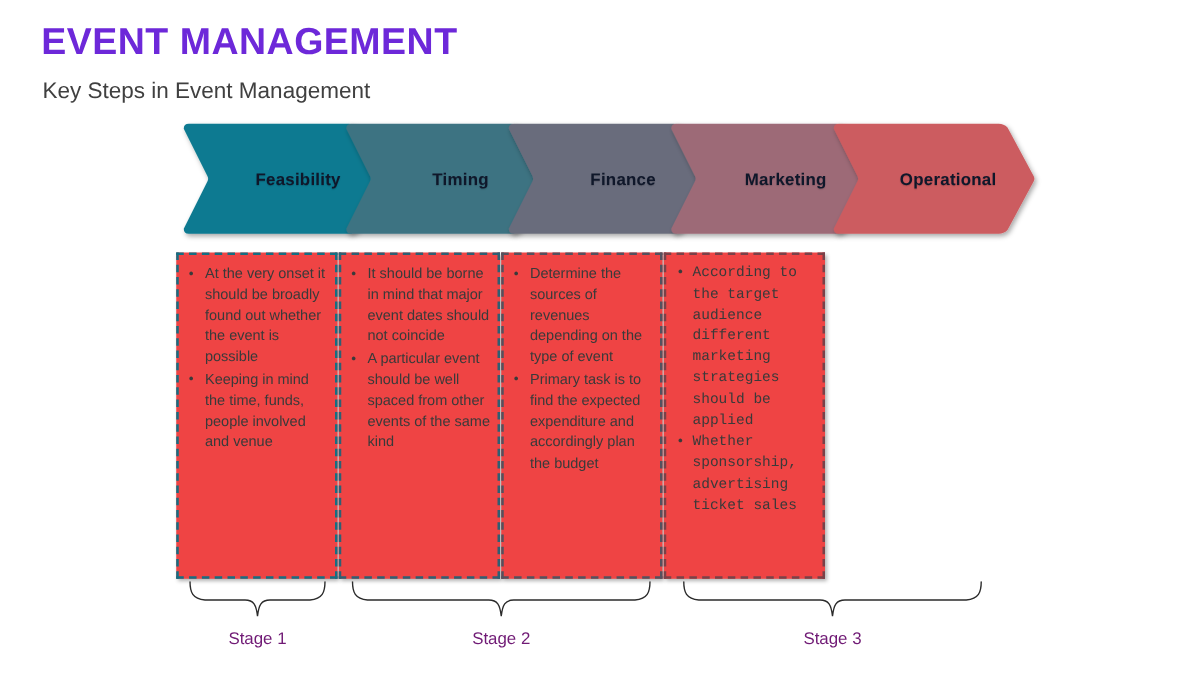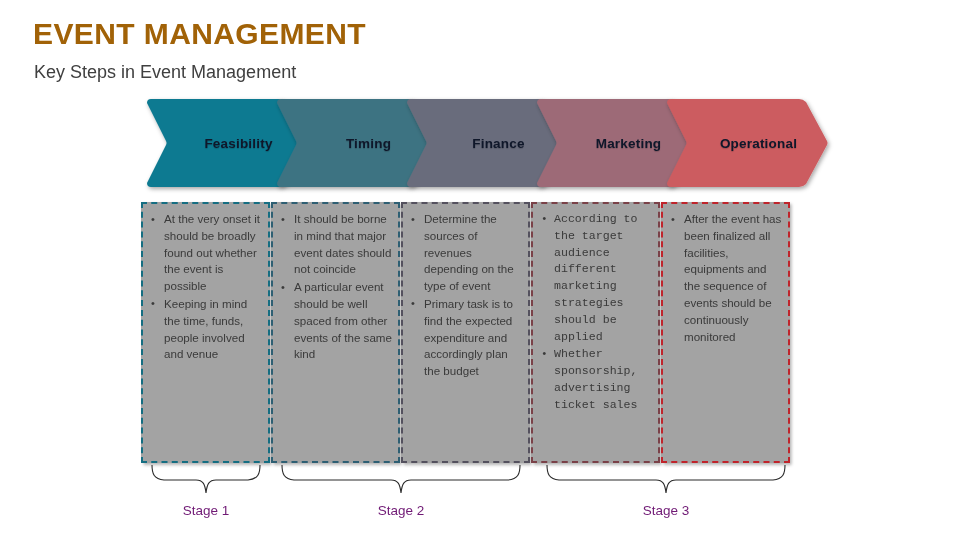--- a/index.html
+++ b/index.html
@@ -16,21 +16,21 @@
   }
 
   
   #page-title {
     position: absolute;
     left: 33px;
     top: 17px;
     font-size: 30px;
     font-weight: bold;
     letter-spacing: 0.4px;
-    color: #a16207;
+    color: #6d28d9;
     white-space: nowrap;
   }
   #page-subtitle {
     position: absolute;
     left: 34px;
     top: 62px;
     font-size: 18px;
     font-weight: normal;
     color: #404040;
     white-space: nowrap;
@@ -76,21 +76,21 @@
     box-sizing: border-box;
     pointer-events: none;
     text-shadow: 0 1px 1px rgba(0,0,0,0.18);
   }
 
   .info-box {
     position: absolute;
     top: 202px;
     width: 129px;
     height: 261px;
-    background: #a3a3a3;
+    background: #ef4444;
     border: 2px dashed #4a4a4a;
     box-sizing: border-box;
     box-shadow: 1.5px 2px 3px rgba(0,0,0,0.30);
   }
   .info-list {
     margin: 0;
     padding: 7px 6px 0 6px;
     list-style: none;
   }
   .info-list li {
@@ -215,25 +215,20 @@
     </ul>
   </div>
 
   <div class="info-box" style="left:531px; border-color:#7A4148;font-family:Liberation Mono, monospace;">
     <ul class="info-list">
       <li>According to the target audience different marketing strategies should be applied</li>
       <li>Whether sponsorship, advertising ticket sales</li>
     </ul>
   </div>
 
-  <div class="info-box" style="left:661px; border-color:#C0242B;">
-    <ul class="info-list">
-      <li>After the event has been finalized all facilities, equipments and the sequence of events should be continuously monitored</li>
-    </ul>
-  </div>
 
   <div class="brace-group" style="left:150px; top:465px; width:112px; height:36px;">
     <svg class="brace-svg" width="112" height="36" viewBox="0 0 112 36">
       <path d="M2,0 C2,9 4,14 14,15 L46,15 C53,15 55,19 56,28 C57,19 59,15 66,15 L98,15 C108,14 110,9 110,0" fill="none" stroke="#2b2b2b" stroke-width="1.1"></path>
     </svg>
   </div>
   <div class="stage-label" style="left:150px; top:503px; width:112px;">Stage 1</div>
 
   <div class="brace-group" style="left:280px; top:465px; width:242px; height:36px;">
     <svg class="brace-svg" width="242" height="36" viewBox="0 0 242 36">

